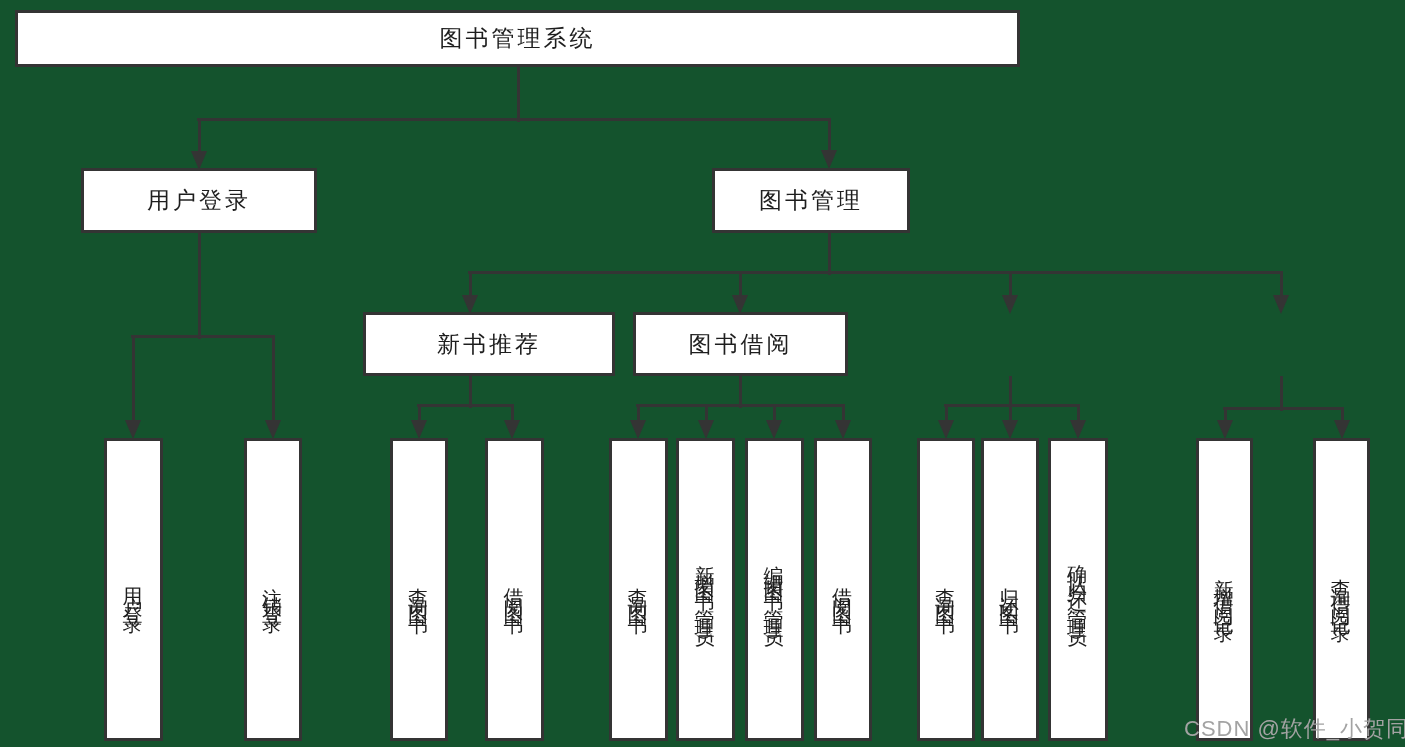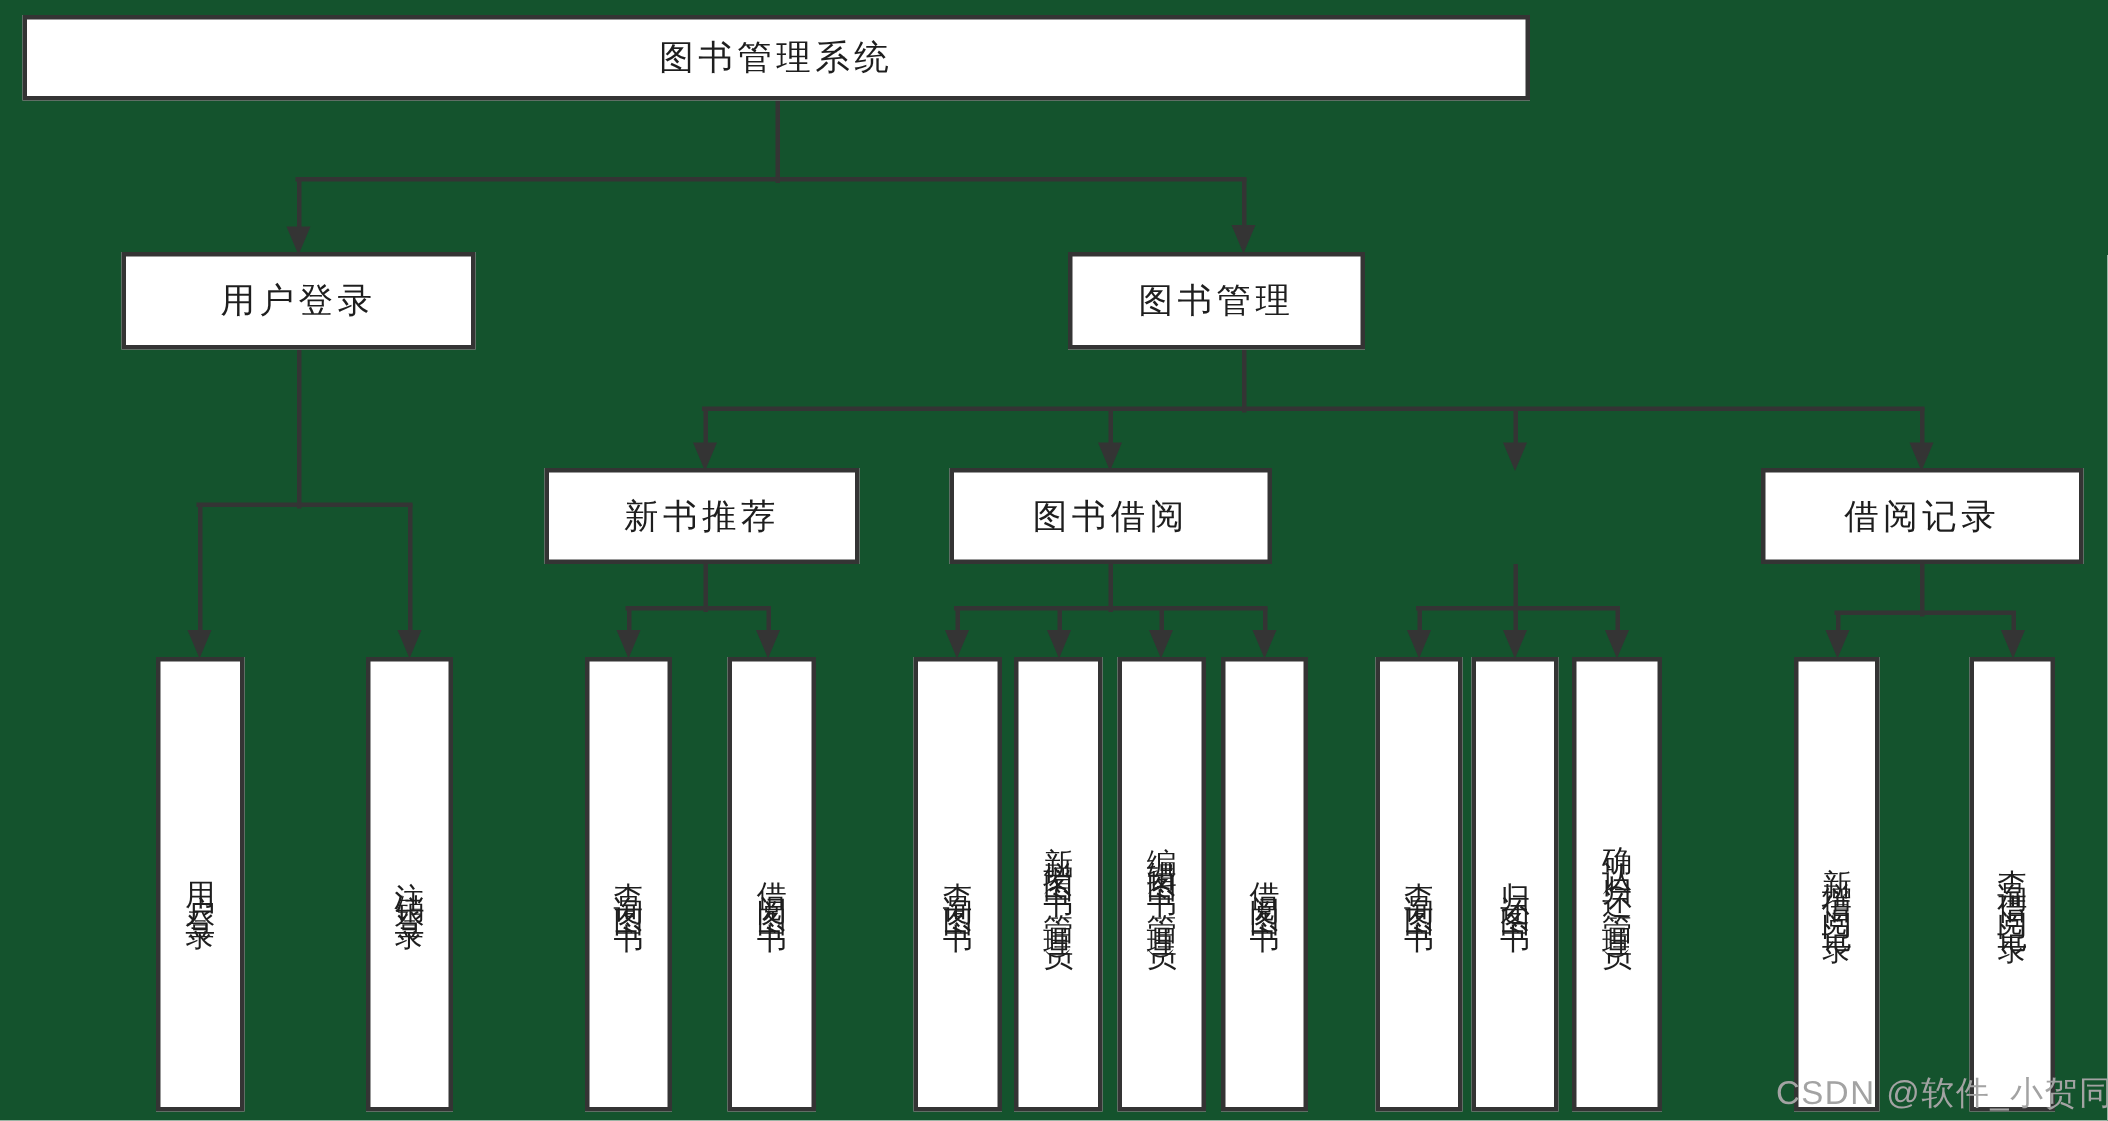--- a/index.html
+++ b/index.html
@@ -121,28 +121,25 @@
     <span>图书管理系统</span>
   </div>
 
   <div class="box" style="left:81px;top:168px;width:236px;height:65px">
     <span>用户登录</span>
   </div>
   <div class="box" style="left:712px;top:168px;width:198px;height:65px">
     <span>图书管理</span>
   </div>
 
-  <div class="box" style="left:363px;top:312px;width:210px;height:64px">
+  <div class="box" style="left:363px;top:312px;width:252px;height:64px">
     <span>新书推荐</span>
   </div>
   <div class="box" style="left:633px;top:312px;width:215px;height:64px">
     <span>图书借阅</span>
-  </div>
-  <div class="box" style="left:1174px;top:312px;width:215px;height:64px">
-    <span>借阅记录</span>
   </div>
 
   <div class="leaf" style="left:104px;top:438px;width:59px;height:303px">
     <span>用户登录</span>
   </div>
   <div class="leaf" style="left:244px;top:438px;width:58px;height:303px">
     <span>注销登录</span>
   </div>
 
   <div class="leaf" style="left:390px;top:438px;width:58px;height:303px">

